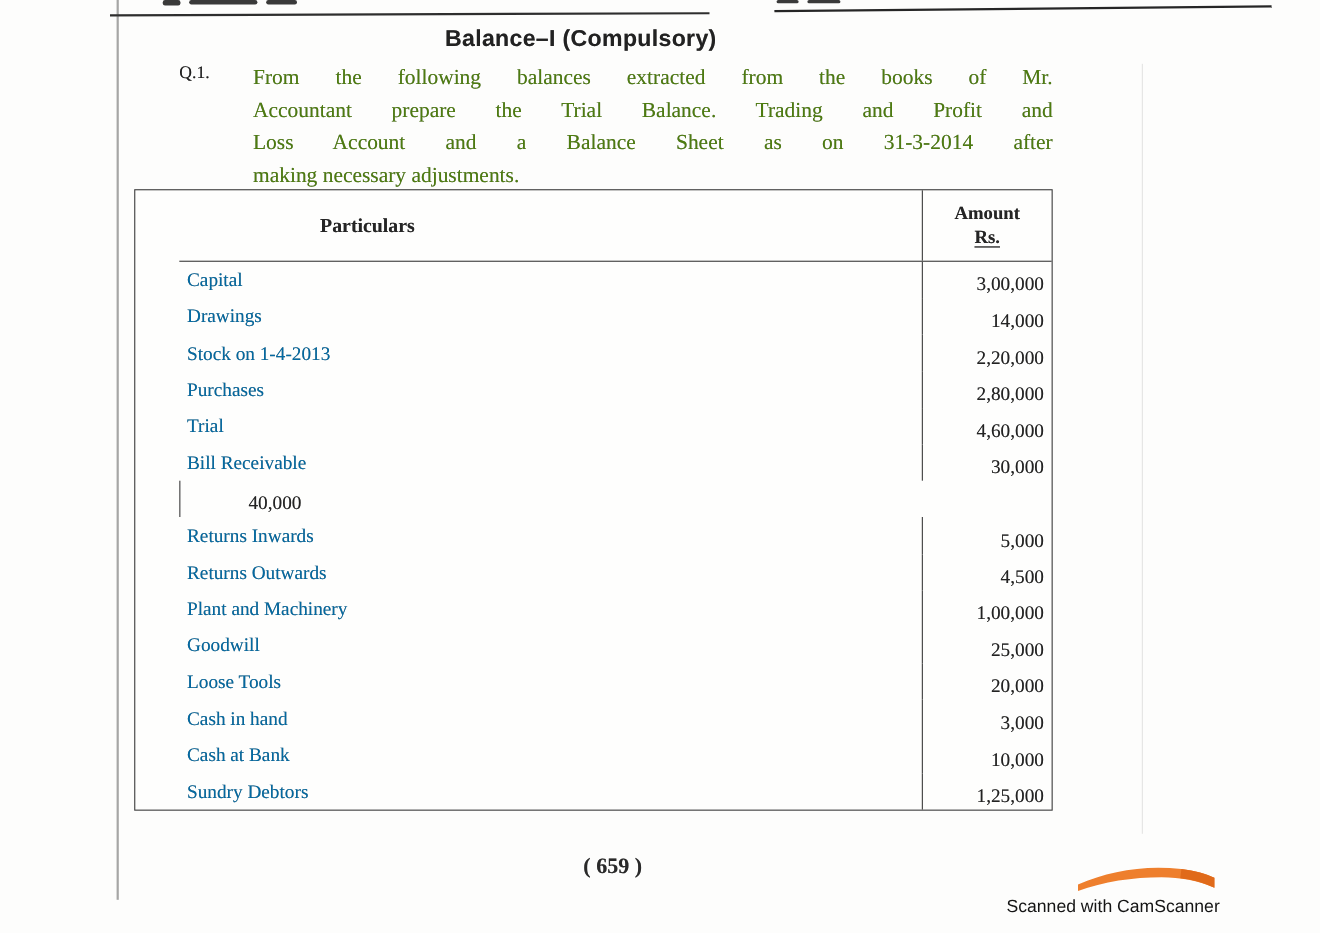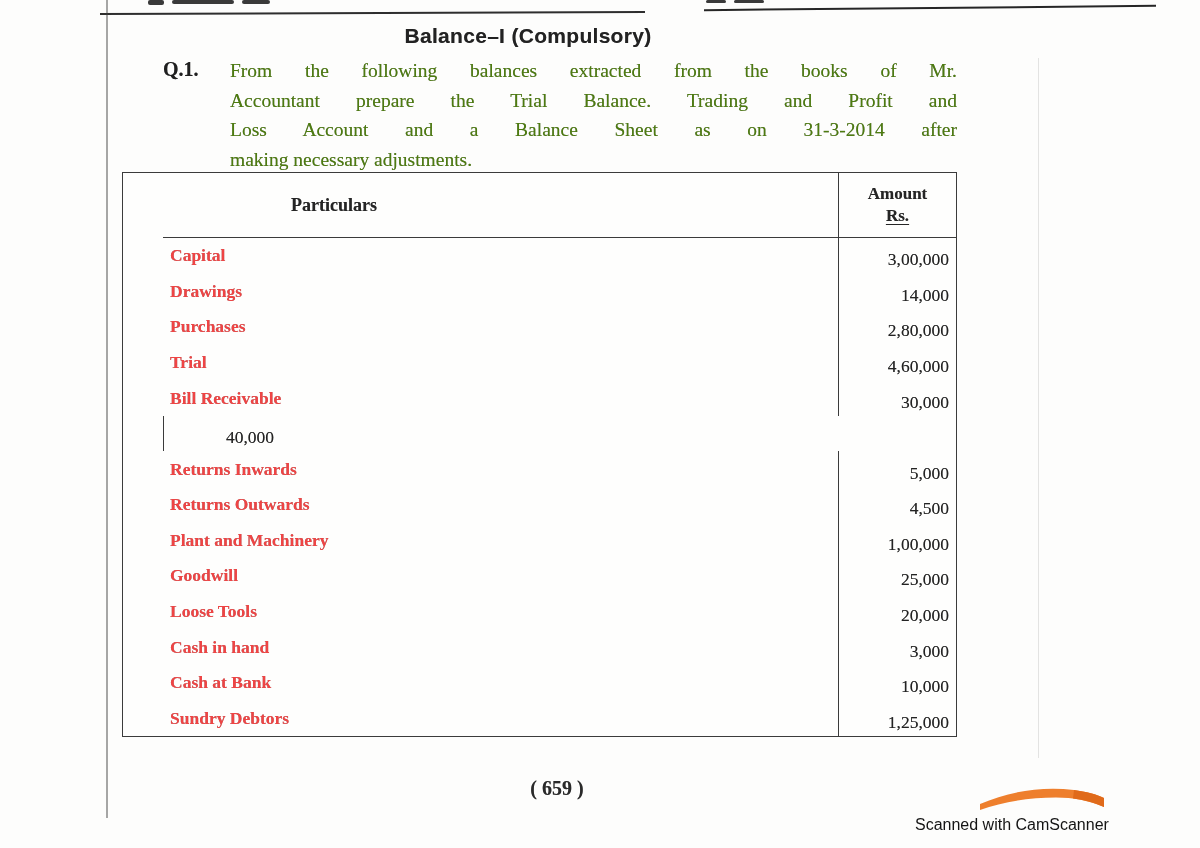--- a/index.html
+++ b/index.html
@@ -47,21 +47,21 @@
     font-weight: 700; font-size: 21px; letter-spacing: 0.3px; color: #222;
   }
 
   
   .question {
     position: absolute; left: 163px; top: 56px; width: 794px;
     display: flex;
   }
   .qnum {
     width: 67px; flex: 0 0 67px;
-    font-weight: 700; font-size: 20px; padding-top: 2px;
+    font-weight: 400; font-size: 16px; padding-top: 2px;
   }
   .qtext { width: 727px; font-size: 19.5px; line-height: 29.5px; color: #4d7c0f; }
   .qline { text-align: justify; text-align-last: justify; }
   .qline.last { text-align-last: left; }
 
   
   .trial-table {
     position: absolute; left: 122px; top: 172px; width: 835px; height: 565px;
     border: 1.6px solid #3b3b3b; background: rgba(255,255,255,0.4); padding-left: 40px;
   }
@@ -73,21 +73,21 @@
   .th-right {
     width: 118px; flex: 0 0 118px; border-left: 1.6px solid #3b3b3b;
     display: flex; flex-direction: column; align-items: center; justify-content: center;
     font-weight: 700; font-size: 17px; color: #252525; gap: 2px;
   }
   .rs-label { text-decoration: underline; text-underline-offset: 3px; }
   .tbody { display: flex; flex-direction: column; height: calc(100% - 65px); }
   .trow { flex: 1; display: flex; min-height: 0; }
   .td-label {
     flex: 1; display: flex; align-items: center; padding-left: 7px;
-    font-size: 17.5px; color: #ef4444; font-weight: bold;
+    font-size: 17.5px; color: #0369a1;
   }
   .td-amount {
     width: 118px; flex: 0 0 118px; border-left: 1.6px solid #3b3b3b;
     display: flex; align-items: center; justify-content: flex-end;
     padding-right: 7px; font-size: 17.5px; color: #232323;
   }
   .td-amount span { transform: translateY(4px); display: inline-block; }
 
   
   .page-number {
@@ -143,20 +143,26 @@
             <span>3,00,000</span>
           </div>
       </div>
       <div class="trow">
         <div class="td-label">Drawings</div>
         <div class="td-amount">
             <span>14,000</span>
           </div>
       </div>
       <div class="trow">
+        <div class="td-label">Stock on 1-4-2013</div>
+        <div class="td-amount">
+            <span>2,20,000</span>
+          </div>
+      </div>
+      <div class="trow">
         <div class="td-label">Purchases</div>
         <div class="td-amount">
             <span>2,80,000</span>
           </div>
       </div>
       <div class="trow">
         <div class="td-label">Trial</div>
         <div class="td-amount">
             <span>4,60,000</span>
           </div>

